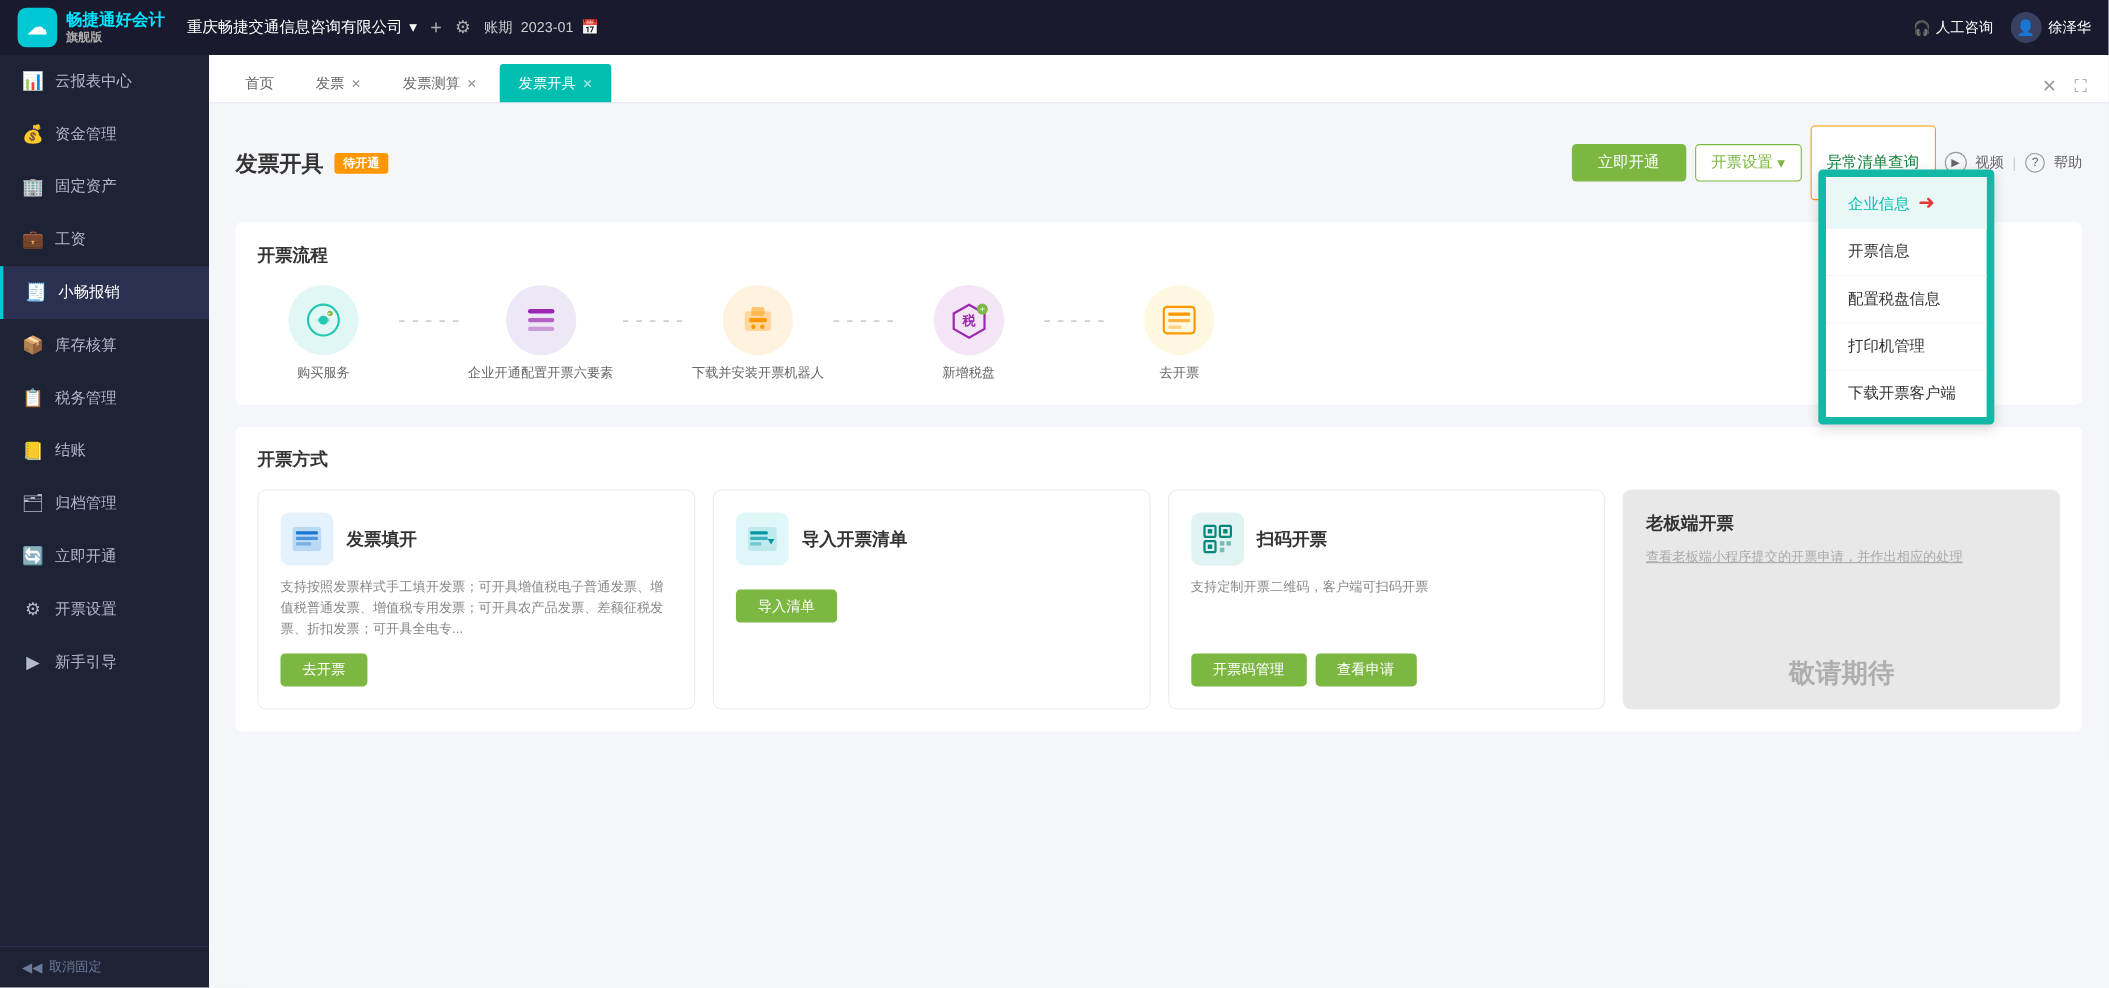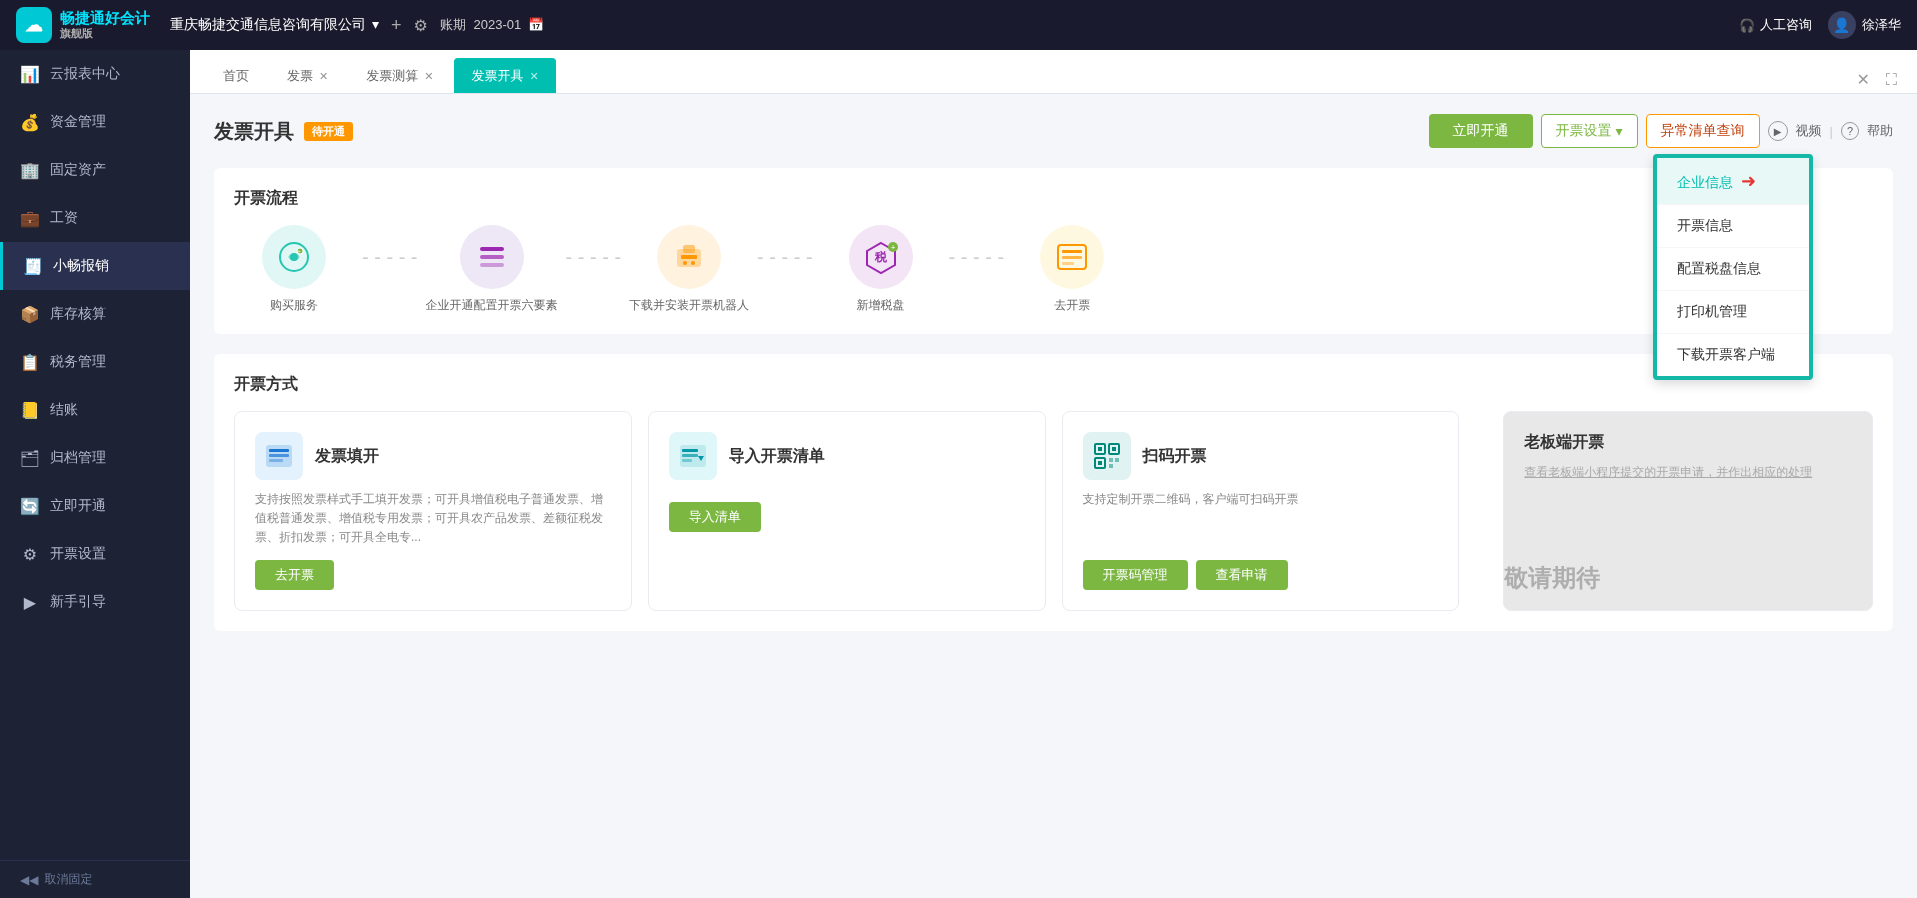--- a/index.html
+++ b/index.html
@@ -34,53 +34,53 @@
     .tab-close { font-size: 11px; opacity: 0.7; }
 
     
     .page-content { flex: 1; overflow-y: auto; padding: 20px 24px; position: relative; }
     .page-header { display: flex; align-items: center; justify-content: space-between; margin-bottom: 20px; }
     .page-title { font-size: 20px; font-weight: bold; color: #333; display: flex; align-items: center; gap: 10px; }
     .status-badge { background: #ff9800; color: #fff; font-size: 11px; padding: 2px 8px; border-radius: 3px; }
     .header-actions { display: flex; align-items: center; gap: 8px; position: relative; }
     .btn-primary { background: #7cb742; color: #fff; border: none; padding: 8px 24px; border-radius: 4px; cursor: pointer; font-size: 14px; }
     .btn-outline { background: #fff; color: #7cb742; border: 1px solid #7cb742; padding: 7px 14px; border-radius: 4px; cursor: pointer; font-size: 14px; display: flex; align-items: center; gap: 4px; }
-    .btn-outline-gray { background: #fff; color: #c2410c; border: 1px solid #ff9800; padding: 7px 14px; border-radius: 4px; cursor: pointer; font-size: 14px; }
+    .btn-outline-gray { background: #fff; color: #15803d; border: 1px solid #ff9800; padding: 24px 14px; border-radius: 4px; cursor: pointer; font-size: 14px; }
 
     
     .section { background: #fff; border-radius: 6px; padding: 20px; margin-bottom: 20px; }
     .section-title { font-size: 16px; font-weight: bold; color: #333; margin-bottom: 16px; }
 
     
     .flow-steps { display: flex; align-items: center; gap: 0; }
     .flow-step { display: flex; flex-direction: column; align-items: center; gap: 8px; min-width: 120px; }
     .flow-step-icon { width: 64px; height: 64px; border-radius: 50%; display: flex; align-items: center; justify-content: center; font-size: 26px; }
     .flow-step-label { font-size: 12px; color: #666; text-align: center; }
     .flow-arrow { color: #ccc; font-size: 20px; padding: 0 8px; margin-bottom: 24px; }
 
     .icon-teal { background: #e0f7f5; color: #26c6b2; }
     .icon-purple { background: #ede7f6; color: #9c27b0; }
 
     
     .method-cards { display: grid; grid-template-columns: repeat(4, 1fr); gap: 16px; }
     .method-card { background: #fff; border: 1px solid #e8ecf0; border-radius: 8px; padding: 20px; display: flex; flex-direction: column; }
-    .method-card.disabled { background: #e8e8e8; margin-left: 28px; }
+    .method-card.disabled { background: #e8e8e8; }
     .method-card-header { display: flex; align-items: center; gap: 12px; margin-bottom: 10px; }
     .method-icon { width: 48px; height: 48px; border-radius: 8px; display: flex; align-items: center; justify-content: center; font-size: 22px; }
     .method-icon-blue { background: #e3f2fd; color: #1976d2; }
     .method-icon-cyan { background: #e0f7fa; color: #0097a7; }
     .method-icon-teal { background: #e0f2f1; color: #00897b; }
     .method-title { font-size: 16px; font-weight: bold; color: #333; }
     .method-desc { font-size: 12px; color: #888; line-height: 1.6; flex: 1; }
     .method-desc-disabled { font-size: 12px; color: #aaa; line-height: 1.6; flex: 1; text-decoration: underline; }
     .method-btn { margin-top: 12px; align-self: flex-start; }
     .btn-green { background: #7cb742; color: #fff; border: none; padding: 6px 20px; border-radius: 4px; cursor: pointer; font-size: 13px; }
 
     
-    .dropdown-menu { position: absolute; top: 40px; right: 80px; background: #fff; border: 4px solid #14b8a6; border-radius: 4px; box-shadow: 0 4px 12px rgba(0,0,0,0.15); z-index: 100; min-width: 160px; }
+    .dropdown-menu { position: absolute; top: 40px; right: 80px; background: #fff; border: 7px solid #14b8a6; border-radius: 4px; box-shadow: 0 4px 12px rgba(0,0,0,0.15); z-index: 100; min-width: 160px; }
     .dropdown-item { padding: 12px 20px; color: #333; cursor: pointer; font-size: 14px; border-bottom: 1px solid #f5f5f5; }
     .dropdown-item:last-child { border-bottom: none; }
     .dropdown-item.highlighted { background: #e8f8f6; color: #00bfb0; }
     .red-arrow { color: #e53935; font-size: 18px; margin-left: 4px; }
 
     
     .sidebar::-webkit-scrollbar { width: 4px; }
     .sidebar::-webkit-scrollbar-thumb { background: #3a4060; border-radius: 2px; }
 
     
@@ -397,21 +397,21 @@
                 <button class="btn-green">开票码管理</button>
                 <button class="btn-green">查看申请</button>
               </div>
             </div>
 
             <div class="method-card disabled" style="position:relative; overflow:hidden;">
               <div class="method-card-header">
                 <div class="method-title">老板端开票</div>
               </div>
               <div class="method-desc-disabled">查看老板端小程序提交的开票申请，并作出相应的处理</div>
-              <div style="position:absolute; bottom:16px; right:0; left:0; text-align:left;">
+              <div style="position:absolute; bottom:16px; right:0; left:0; text-align:center;">
                 <span style="font-size:24px; font-weight:bold; color:#888; opacity:0.6;">敬请期待</span>
               </div>
             </div>
 
           </div>
         </div>
       </div>
     </div>
   </div>
 </div>

